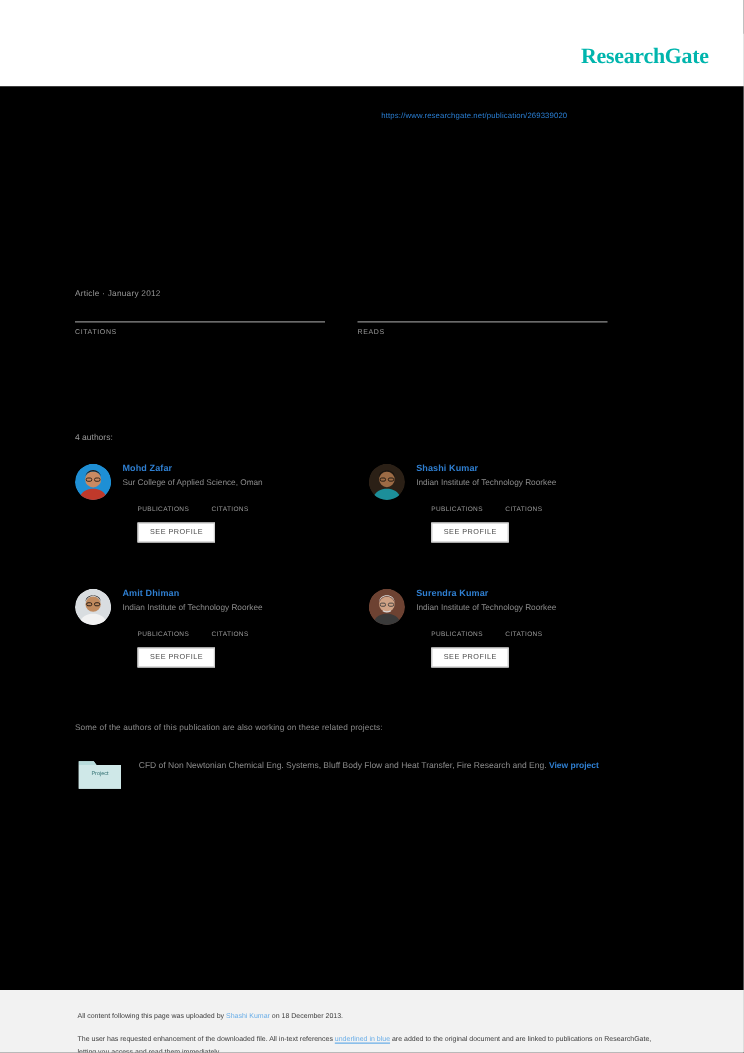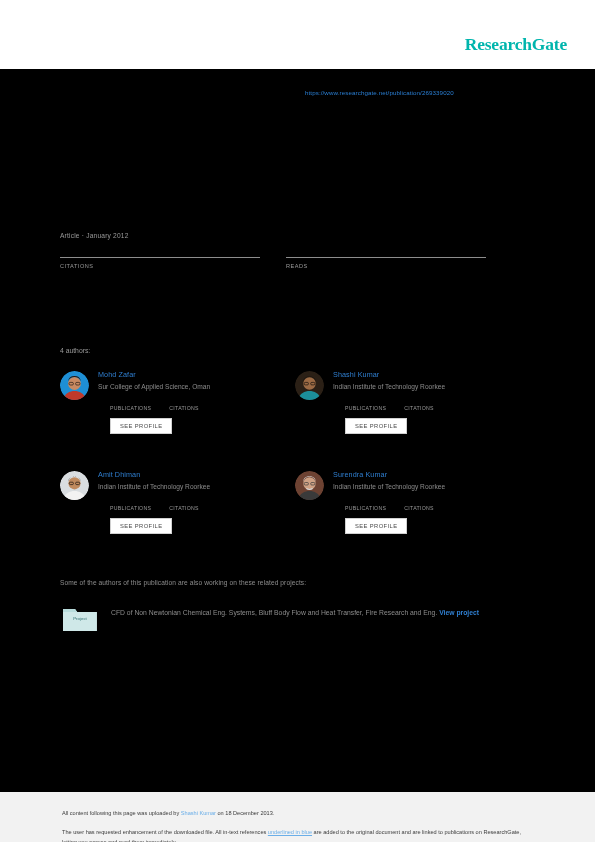--- a/index.html
+++ b/index.html
@@ -156,21 +156,21 @@
     overflow: hidden;
     position: relative;
   }
   .avatar svg { display: block; }
   .author-body {
     margin-left: 9px;
     padding-top: 3px;
   }
   .author-name {
     font-size: 7.2px;
-    font-weight: normal;
+    font-weight: bold;
     color: #2f7fd1;
     letter-spacing: 0.1px;
   }
   .author-affil {
     font-size: 6.6px;
     color: #8c8c8c;
     margin-top: 4px;
   }
   .author-stats {
     display: flex;

